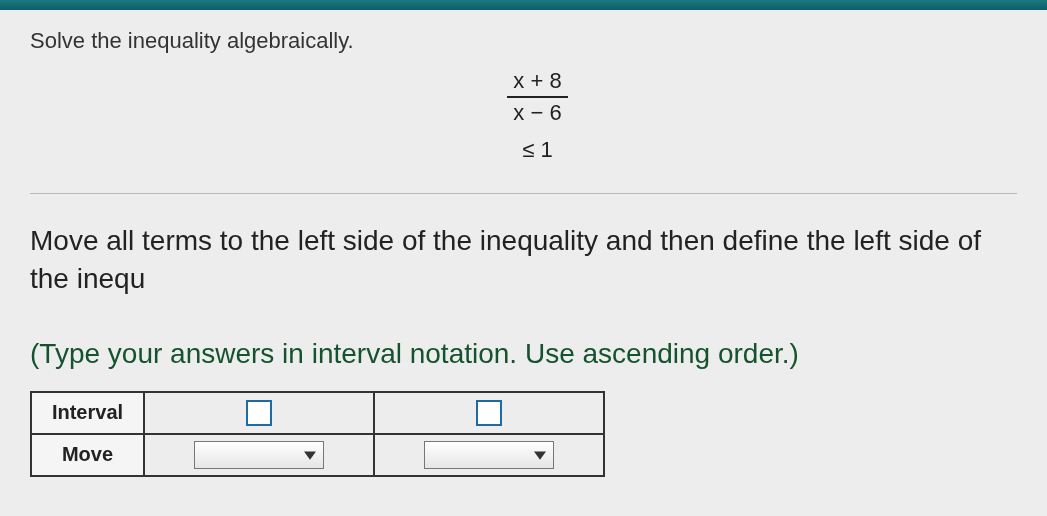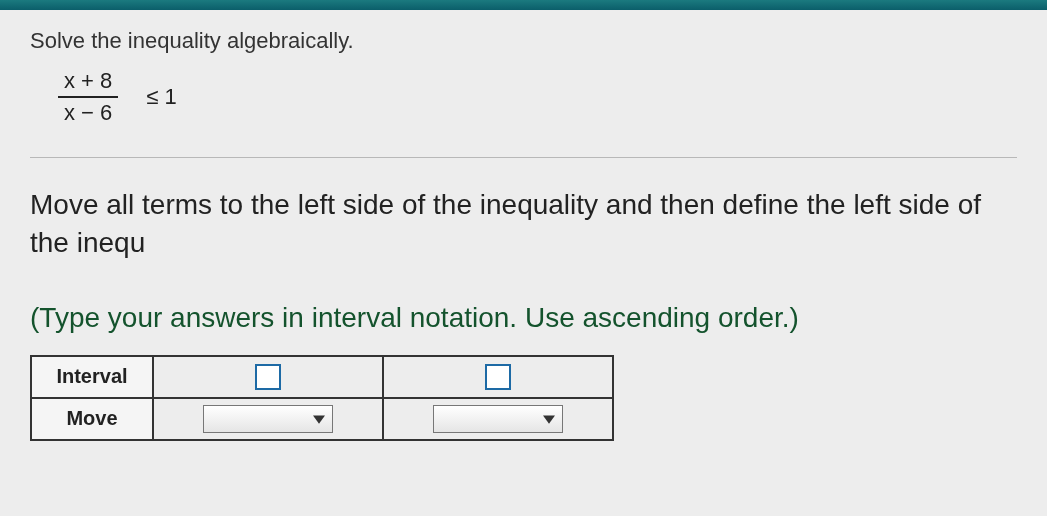--- a/index.html
+++ b/index.html
@@ -21,22 +21,23 @@
     padding: 18px 30px 0 30px;
   }
   .prompt {
     font-size: 22px;
     color: #333;
     margin-bottom: 14px;
   }
   .equation-row {
     display: flex;
     align-items: center;
-    gap: 28px;
+    gap: 10px;
     margin: 0 0 30px 28px;
+    flex-direction: column;
   }
   .fraction {
     display: inline-flex;
     flex-direction: column;
     align-items: center;
     font-size: 22px;
     line-height: 1.2;
   }
   .fraction .num, .fraction .den {
     padding: 0 6px;
@@ -72,21 +73,21 @@
   table.sign-table td, table.sign-table th {
     border: 2px solid #333;
     padding: 6px 12px;
     font-size: 20px;
     text-align: center;
     height: 42px;
   }
   table.sign-table th {
     font-weight: bold;
     background: #f5f5f5;
-    width: 122px;
+    width: 113px;
     text-align: center;
   }
   .cell-input {
     width: 230px;
   }
   .ans-box {
     display: inline-block;
     width: 26px;
     height: 26px;
     border: 2px solid #1d6aa5;

